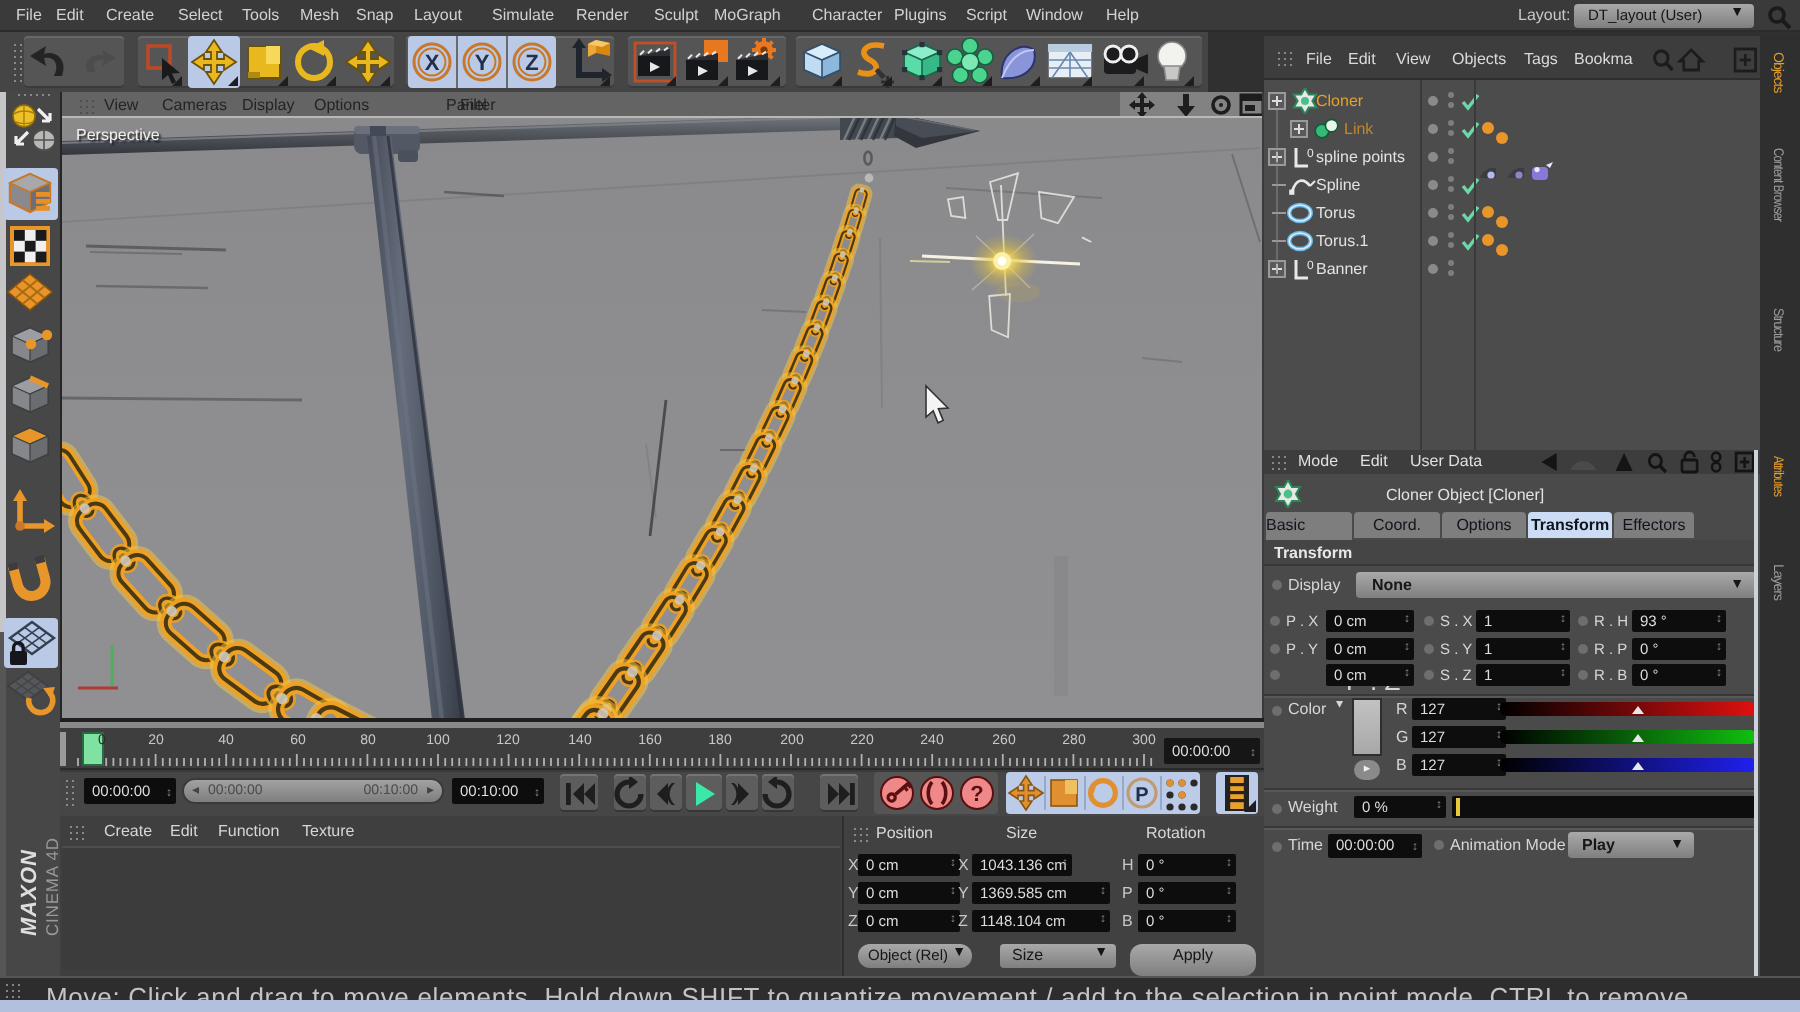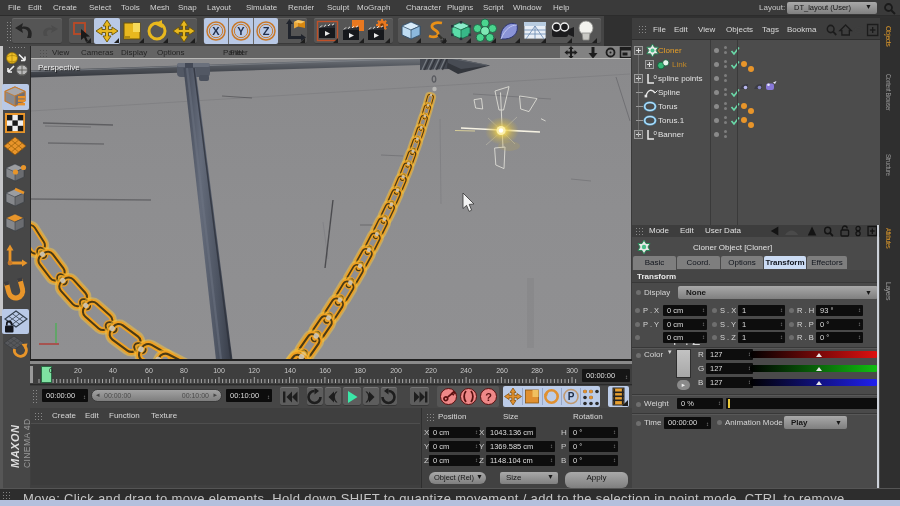--- a/index.html
+++ b/index.html
@@ -1311,21 +1311,21 @@
           <line x1="109.5" y1="6" x2="114.5" y2="6" stroke="#141414" stroke-width="1.4"></line>
         </g>
 </svg>
 </div>
 <div class="abs" id="am" style="left:632px;top:237px;width:268px;height:251px;background:#4a4a4a;">
 <svg class="abs" style="left:5px;top:3px;" width="14" height="14" viewBox="0 0 14 14">
 <path d="M7 0 L9 3.5 L13 3.5 L11 7 L13 10.5 L9 10.5 L7 14 L5 10.5 L1 10.5 L3 7 L1 3.5 L5 3.5 Z" fill="#e8e8e8" stroke="#2a8858" stroke-width="1"></path>
 <circle cx="7" cy="7" r="2.2" fill="#48c088"></circle>
       </svg>
 <div class="lbl" style="left:40px;top:6px;color:#e2e2e2;margin-left:21px;">Cloner Object [Cloner]</div>
-<div class="abs" style="left:1px;top:19px;width:43px;height:15px;background:#7e7e7e;border-radius:2px 2px 0 0;font-size:8px;font-weight:normal;color:#10141c;text-align:center;line-height:13px;">Basic</div>
+<div class="abs" style="left:1px;top:19px;width:43px;height:15px;background:#7e7e7e;border-radius:2px 2px 0 0;font-size:8px;font-weight:normal;color:#10141c;text-align:left;line-height:13px;">Basic</div>
 <div class="abs" style="left:45px;top:19px;width:43px;height:13px;background:#7e7e7e;border-radius:2px 2px 0 0;font-size:8px;font-weight:normal;color:#10141c;text-align:center;line-height:13px;">Coord.</div>
 <div class="abs" style="left:89px;top:19px;width:42px;height:13px;background:#7e7e7e;border-radius:2px 2px 0 0;font-size:8px;font-weight:normal;color:#10141c;text-align:center;line-height:13px;">Options</div>
 <div class="abs" style="left:132px;top:19px;width:42px;height:13px;background:#ccdcf4;border-radius:2px 2px 0 0;font-size:8px;font-weight:bold;color:#10141c;text-align:center;line-height:13px;">Transform</div>
 <div class="abs" style="left:175px;top:19px;width:40px;height:13px;background:#7e7e7e;border-radius:2px 2px 0 0;font-size:8px;font-weight:normal;color:#10141c;text-align:center;line-height:13px;">Effectors</div>
 <div class="abs" style="left:0;top:33px;width:246px;height:13px;background:#454545;border-bottom:1px solid #383838;">
         <div class="lbl" style="left:5px;top:2px;font-weight:bold;color:#e8e8e8;">Transform</div>
       </div>
 <div class="dot" style="left:4px;top:53px;"></div>
 <div class="lbl" style="left:12px;top:51px;">Display</div>
 <div class="ddl" style="left:46px;top:49px;width:200px;height:13px;line-height:13px;padding-left:8px;font-weight:bold;">None<span style="position:absolute;right:6px;top:0;font-size:7px;">▼</span></div>

